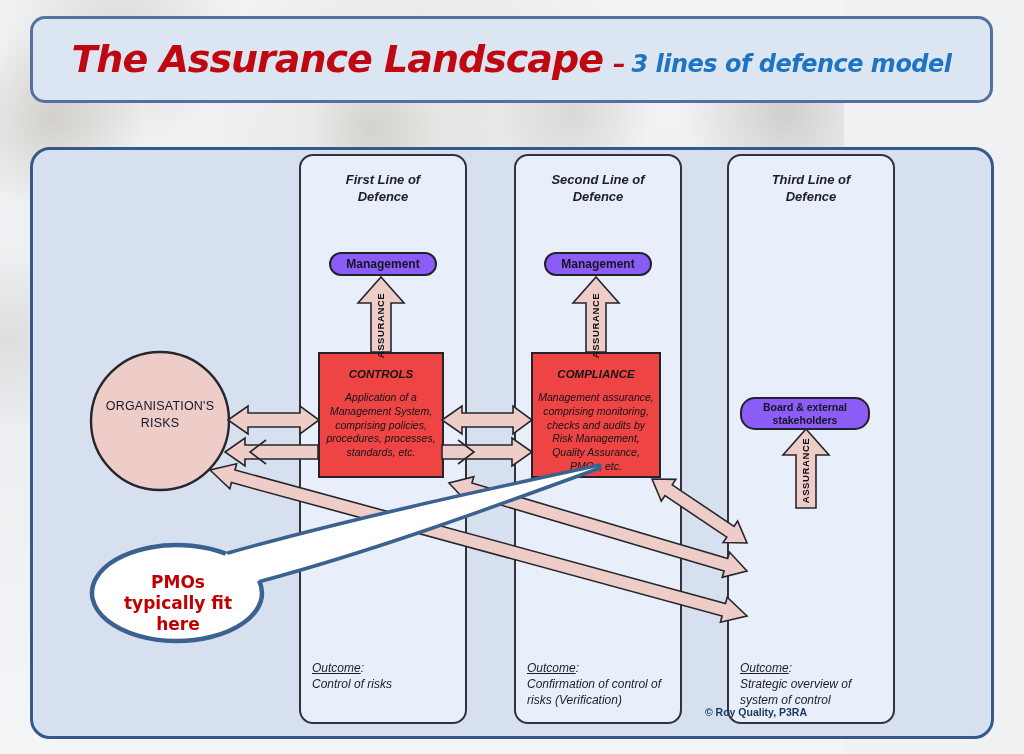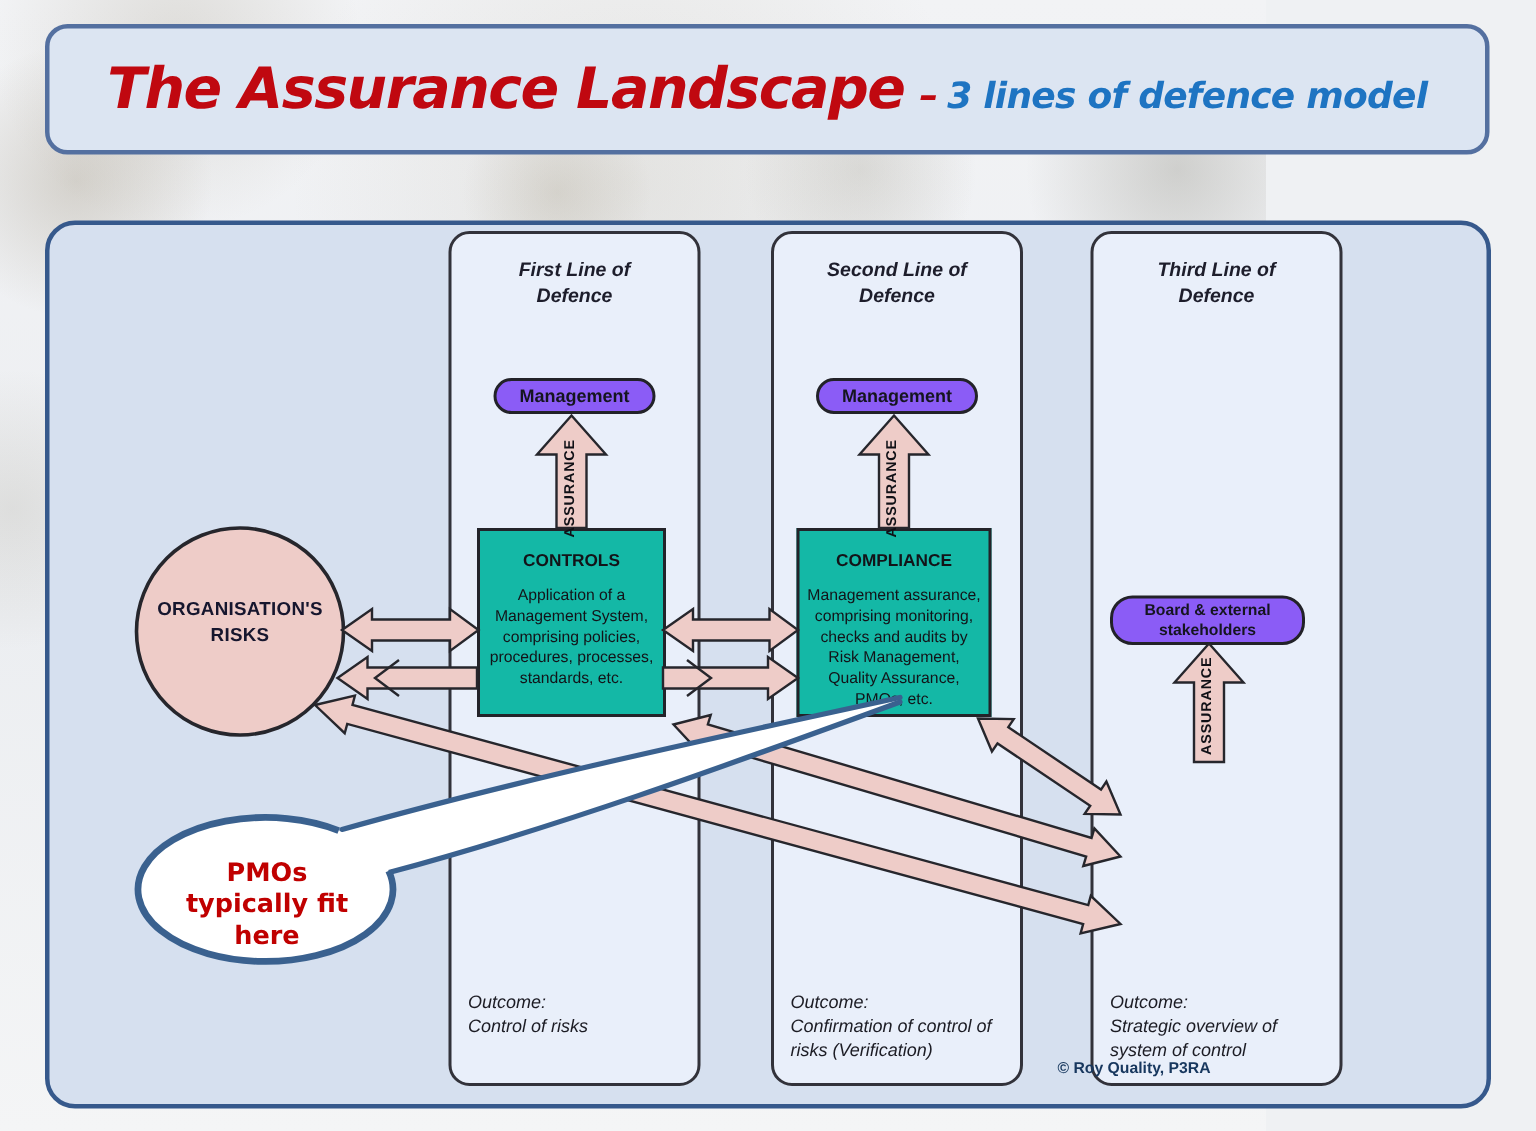--- a/index.html
+++ b/index.html
@@ -45,50 +45,50 @@
     font-size:13px;line-height:1.28;color:#1d1d2b;padding:0 28px;
   }
   .pill{
     position:absolute;z-index:3;background:#8b5cf6;border:2px solid #222228;
     border-radius:13px;text-align:center;color:#15151f;
   }
   .pill-mgmt{width:104px;height:20px;top:252px;font-weight:bold;font-size:12px;line-height:20px;}
   .pm1{left:329px;} .pm2{left:544px;}
   .pill-board{left:740px;top:397px;width:126px;height:27px;font-weight:bold;font-size:10.5px;line-height:1.25;padding-top:2px;border-radius:15px;}
   .pinkbox{
-    position:absolute;z-index:3;background:#14b8a6;border:2px solid #232329;
-    text-align:center;color:#131318;
+    position:absolute;z-index:3;background:#ef4444;border:2px solid #232329;
+    text-align:center;color:#131318;font-style:italic;
   }
   .box-controls{left:318px;top:352px;width:122px;height:122px;}
   .box-compliance{left:531px;top:352px;width:126px;height:122px;}
   .box-ir{left:744px;top:507px;width:123px;height:124px;}
   .box-title{font-weight:bold;font-size:11.5px;margin-top:13px;line-height:1.25;}
   .box-ir .box-title{margin-top:10px;}
   .box-body{font-size:10.5px;line-height:1.3;margin-top:10px;padding:0 4px;}
   .box-ir .box-body{font-size:10px;margin-top:9px;}
   svg.overlay{position:absolute;left:0;top:0;z-index:4;pointer-events:none;}
   .toplayer{position:absolute;z-index:5;}
   .assurance-label{
     width:70px;height:13px;text-align:center;font-weight:bold;font-size:9.5px;
     letter-spacing:0.6px;color:#101016;transform:rotate(-90deg);
   }
   .al1{left:346px;top:319px;} .al2{left:561px;top:319px;} .al3{left:771px;top:464px;}
   .circle-label{
-    left:98px;top:398px;width:124px;text-align:center;font-weight:bold;
+    left:98px;top:398px;width:124px;text-align:center;font-weight:normal;
     font-size:12.5px;line-height:1.35;color:#16162e;letter-spacing:0.2px;
   }
   .bubble-label{
     left:118px;top:572px;width:120px;text-align:center;
     font-family:"DejaVu Sans",sans-serif;font-weight:bold;font-size:17px;line-height:1.24;
   }
   .outcome{position:absolute;z-index:3;font-style:italic;font-size:12px;line-height:1.35;color:#1c1c24;}
   .oc1{left:312px;top:660px;width:142px;}
   .oc2{left:527px;top:660px;width:148px;}
   .oc3{left:740px;top:660px;width:150px;}
-  .outcome-label{}
+  .outcome-label{text-decoration:underline;}
   .credit{right:37px;top:706px;font-weight:bold;font-size:10.5px;color:#17375e;position:absolute;z-index:5;}
 </style>
 </head>
 <body>
 
 <div class="stage">
 
   <div class="titlebar">
     <span class="title-main" style="color:#c00810">The Assurance Landscape</span><span class="title-sep" style="color:#c00810">–</span><span class="title-sub" style="color:#1e74c2">3 lines of defence model</span>
   </div>

